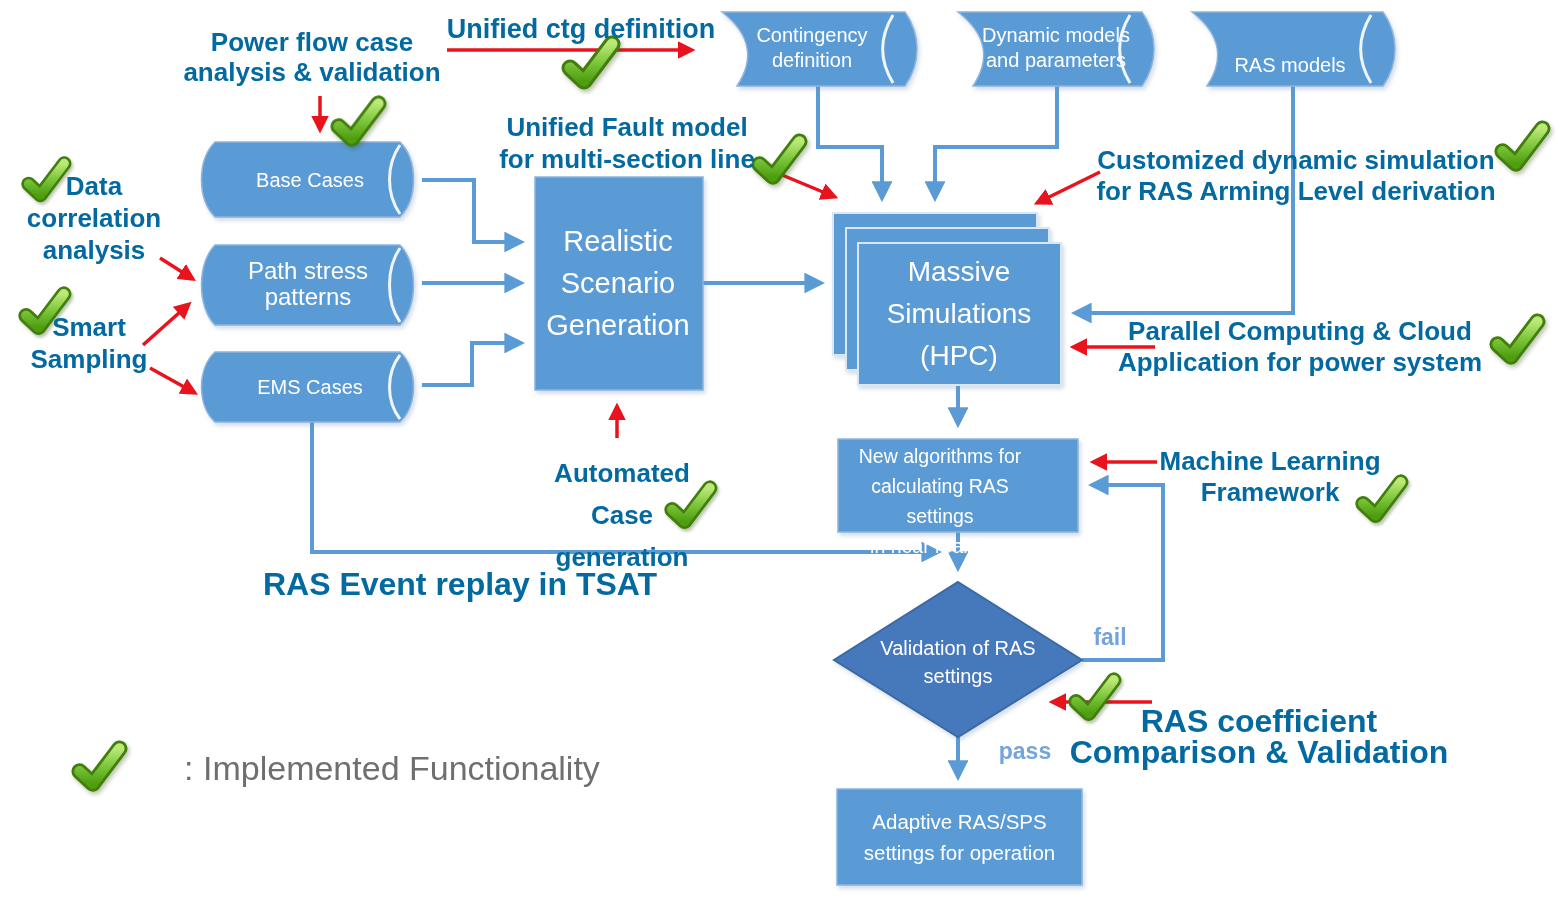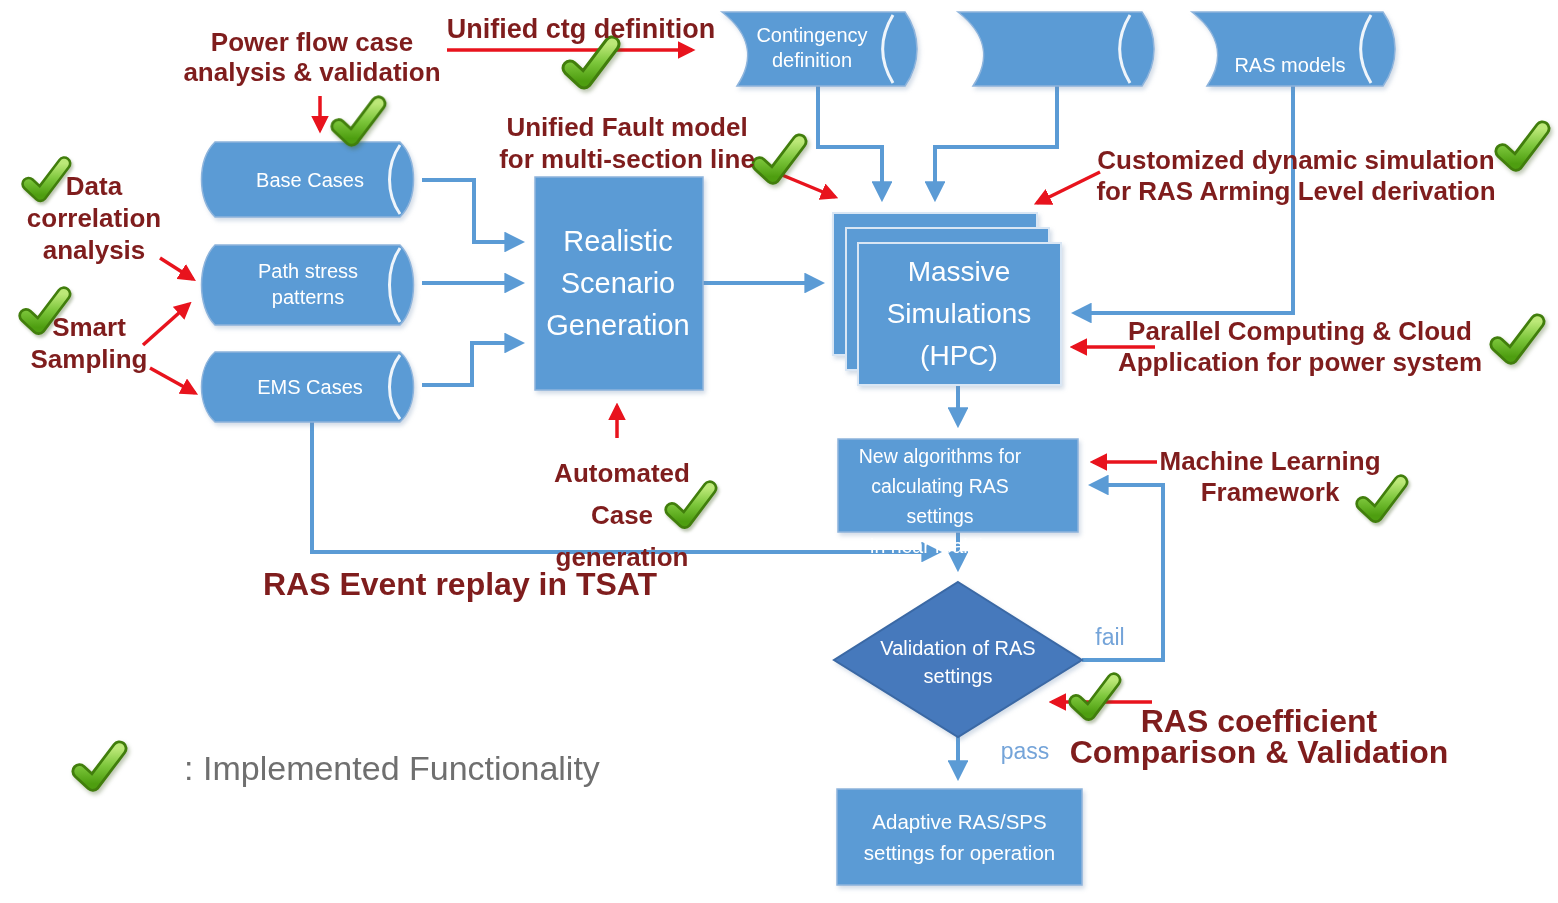--- a/index.html
+++ b/index.html
@@ -2,30 +2,30 @@
 <html><head>
 <meta charset="utf-8">
 <style>
   html,body{margin:0;padding:0;background:#fff;}
   #frame{position:relative;width:1558px;height:903px;background:#ffffff;overflow:hidden;
          font-family:"Liberation Sans","DejaVu Sans",sans-serif;}
   #diagram-svg{position:absolute;left:0;top:0;}
   .lbl{position:absolute;white-space:pre-line;text-align:center;line-height:1.2;
        font-family:"Liberation Sans","DejaVu Sans",sans-serif;}
   .node{color:#ffffff;}
-  .red{color:#7f1d1d;font-weight:700;}
-  .flow{color:#74A4D9;font-weight:400;}
+  .red{color:#0369a1;font-weight:700;}
+  .flow{color:#74A4D9;font-weight:700;}
   .shape{filter:drop-shadow(2px 3px 2px rgba(110,140,175,0.30));}
   use.chk{filter:drop-shadow(2px 3px 2px rgba(60,90,30,0.35));}
 
   #t-contingency{left:712px;top:23px;width:200px;font-size:20px;line-height:25px;}
   #t-dynamic{left:956px;top:23px;width:200px;font-size:20px;line-height:25px;}
   #t-rasmodels{left:1190px;top:37px;width:200px;font-size:20px;line-height:24px;margin-top:16px;}
   #t-base{left:210px;top:168px;width:200px;font-size:20px;}
-  #t-path{left:208px;top:258px;width:200px;font-size:20px;line-height:26px;}
+  #t-path{left:208px;top:258px;width:200px;font-size:24px;line-height:26px;}
   #t-ems{left:210px;top:375px;width:200px;font-size:20px;}
   #t-rsg{left:535px;top:220px;width:166px;font-size:29px;line-height:42px;}
   #t-massive{left:858px;top:251px;width:202px;font-size:28px;line-height:42px;}
   #t-algorithms{left:838px;top:441px;width:204px;font-size:19.5px;line-height:30px;}
   #t-validation{left:858px;top:634px;width:200px;font-size:20px;line-height:28px;}
   #t-adaptive{left:837px;top:806px;width:245px;font-size:20.5px;line-height:31px;}
 
   #t-powerflow{left:162px;top:27px;width:300px;font-size:26px;line-height:30px;}
   #t-unifiedctg{left:431px;top:14px;width:300px;font-size:27px;line-height:30px;}
   #t-unifiedfault{left:477px;top:111px;width:300px;font-size:26px;line-height:32px;}
@@ -131,20 +131,22 @@
     <use class="chk" href="#chk" transform="translate(1488,312) scale(0.95)"></use>
     <use class="chk" href="#chk" transform="translate(663,479) scale(0.9)"></use>
     <use class="chk" href="#chk" transform="translate(1354,473) scale(0.9)"></use>
     <use class="chk" href="#chk" transform="translate(1067,671) scale(0.9)"></use>
     <use class="chk" href="#chk" transform="translate(70,739) scale(0.95)"></use>
   </g>
 </svg>
 
   <div class="lbl node" id="t-contingency">Contingency
 definition</div>
+  <div class="lbl node" id="t-dynamic">Dynamic models
+and parameters</div>
   <div class="lbl node" id="t-rasmodels">RAS models</div>
   <div class="lbl node" id="t-base">Base Cases</div>
   <div class="lbl node" id="t-path">Path stress
 patterns</div>
   <div class="lbl node" id="t-ems">EMS Cases</div>
   <div class="lbl node" id="t-rsg">Realistic
 Scenario
 Generation</div>
   <div class="lbl node" id="t-massive">Massive
 Simulations

